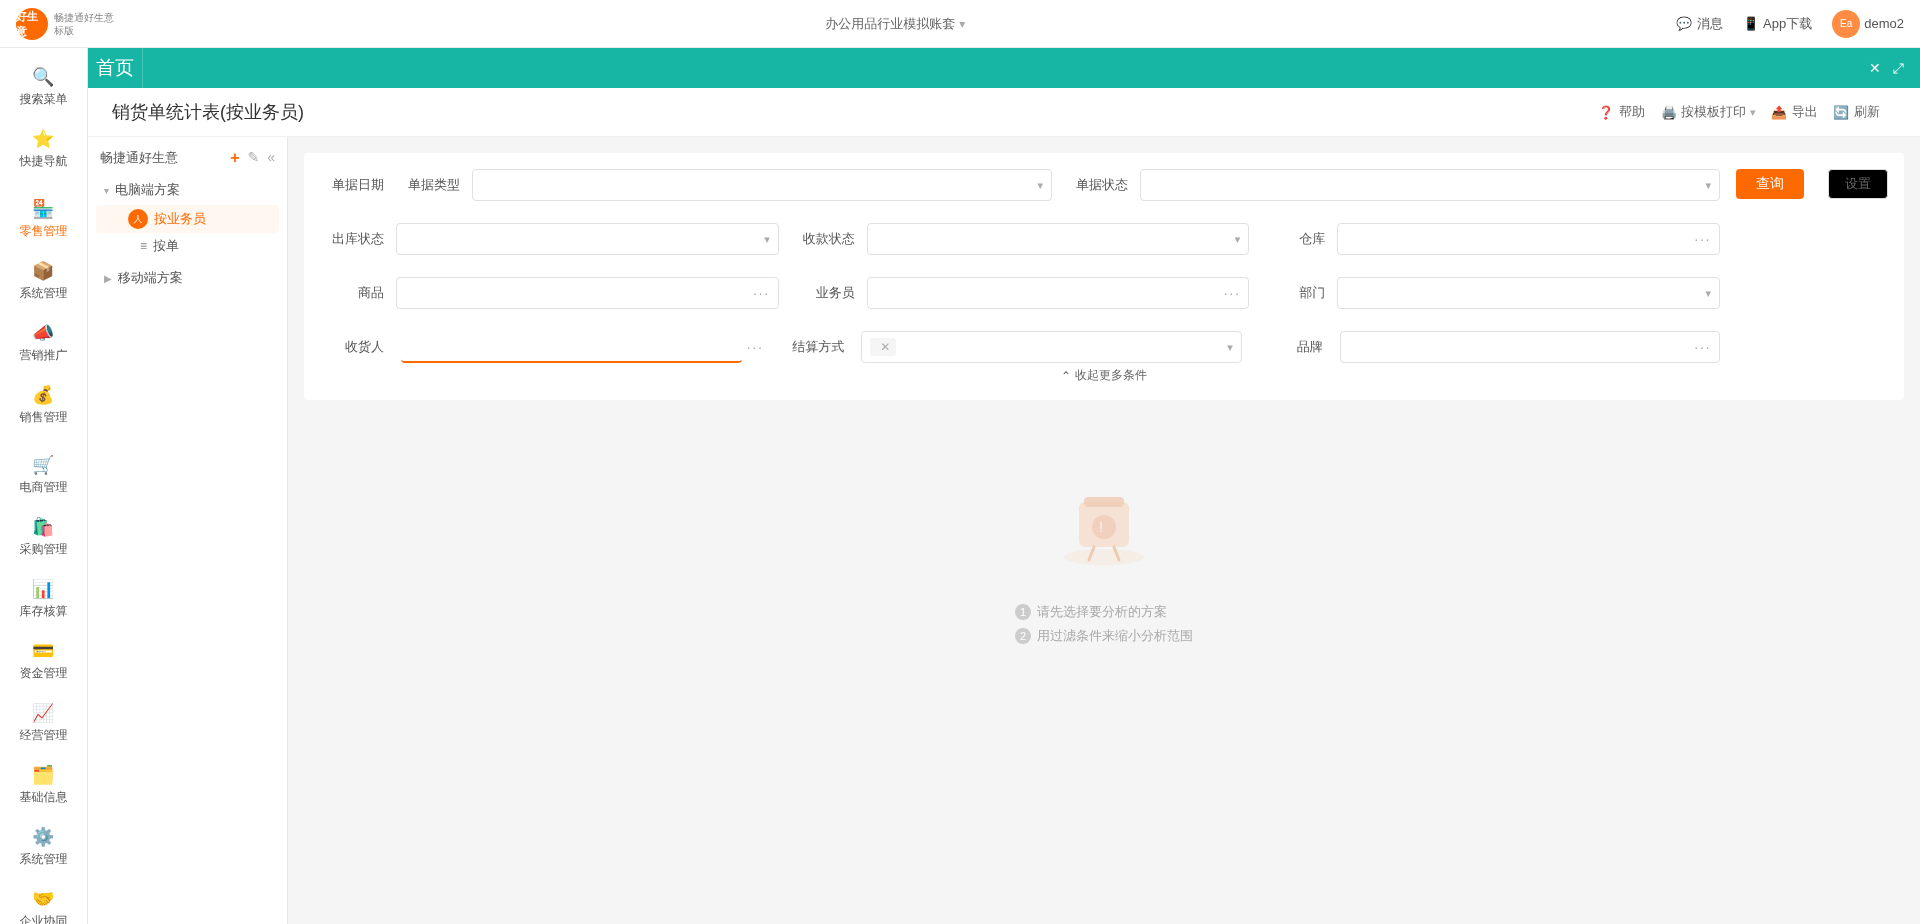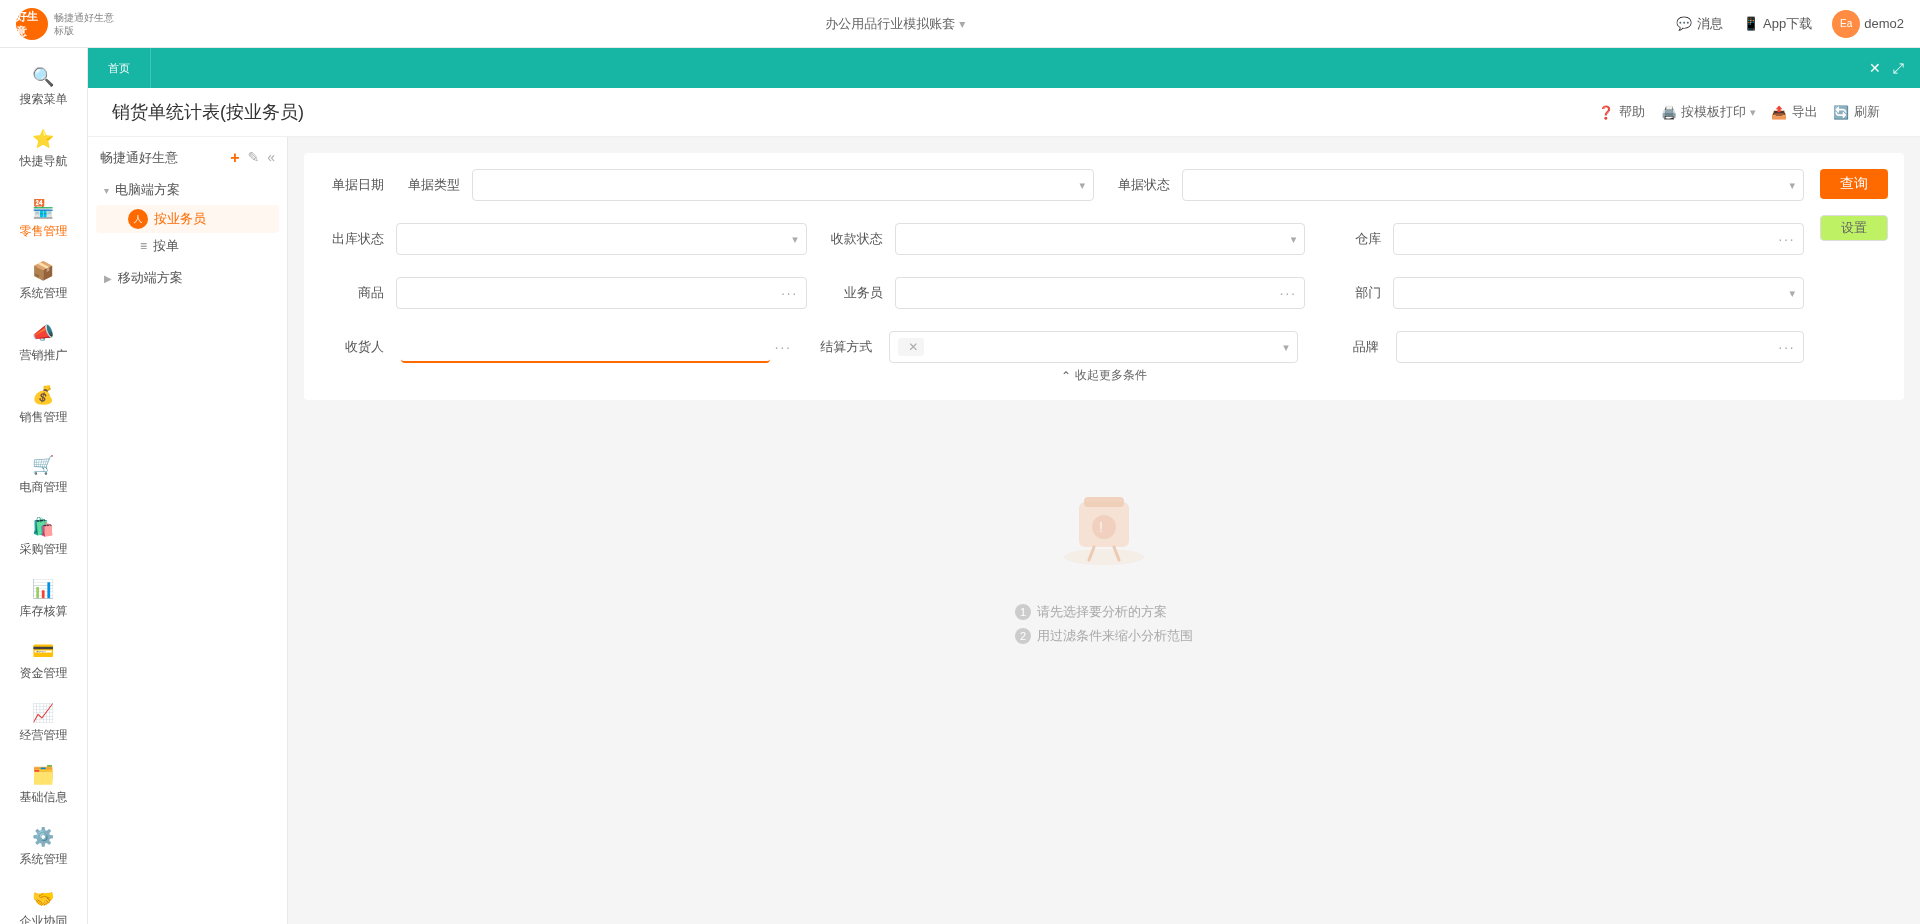--- a/index.html
+++ b/index.html
@@ -59,23 +59,23 @@
     
     .tabbar {
       height: 40px;
       background: #17b5a3;
       display: flex;
       align-items: center;
       padding: 0;
       flex-shrink: 0;
     }
     .tab-home {
-      padding: 0 20px;
+      padding: 0 8px;
       color: #fff;
-      font-size: 11px;
+      font-size: 19px;
       height: 100%;
       display: flex;
       align-items: center;
       cursor: pointer;
       border-right: 1px solid rgba(255,255,255,0.2);
     }
     .tab-active {
       background: #fff;
       color: #333;
       padding: 0 16px;
@@ -201,23 +201,23 @@
       cursor: pointer;
       background: #fff;
     }
     .filter-select-arrow { color: #999; font-size: 12px; }
 
     
     .collapse-row { display: flex; justify-content: center; padding: 4px 0 0 0; }
     .collapse-btn { color: #666; font-size: 12px; cursor: pointer; display: flex; align-items: center; gap: 4px; }
 
     
-    .query-buttons { display: flex; flex-direction: column; gap: 16px; margin-left: 8px; }
+    .query-buttons { display: flex; flex-direction: row; gap: 24px; margin-left: 8px; }
     .btn-query { background: #ff6a00; color: #fff; border: none; border-radius: 4px; padding: 6px 20px; font-size: 14px; cursor: pointer; }
-    .btn-setup { background: #bef264; color: #666; border: 1px solid #ddd; border-radius: 4px; padding: 3px 16px; font-size: 13px; cursor: pointer; }
+    .btn-setup { background: #000000; color: #666; border: 1px solid #ddd; border-radius: 4px; padding: 3px 16px; font-size: 13px; cursor: pointer; }
 
     
     .empty-state {
       display: flex;
       flex-direction: column;
       align-items: center;
       justify-content: center;
       padding: 60px 0;
       color: #999;
       gap: 12px;

